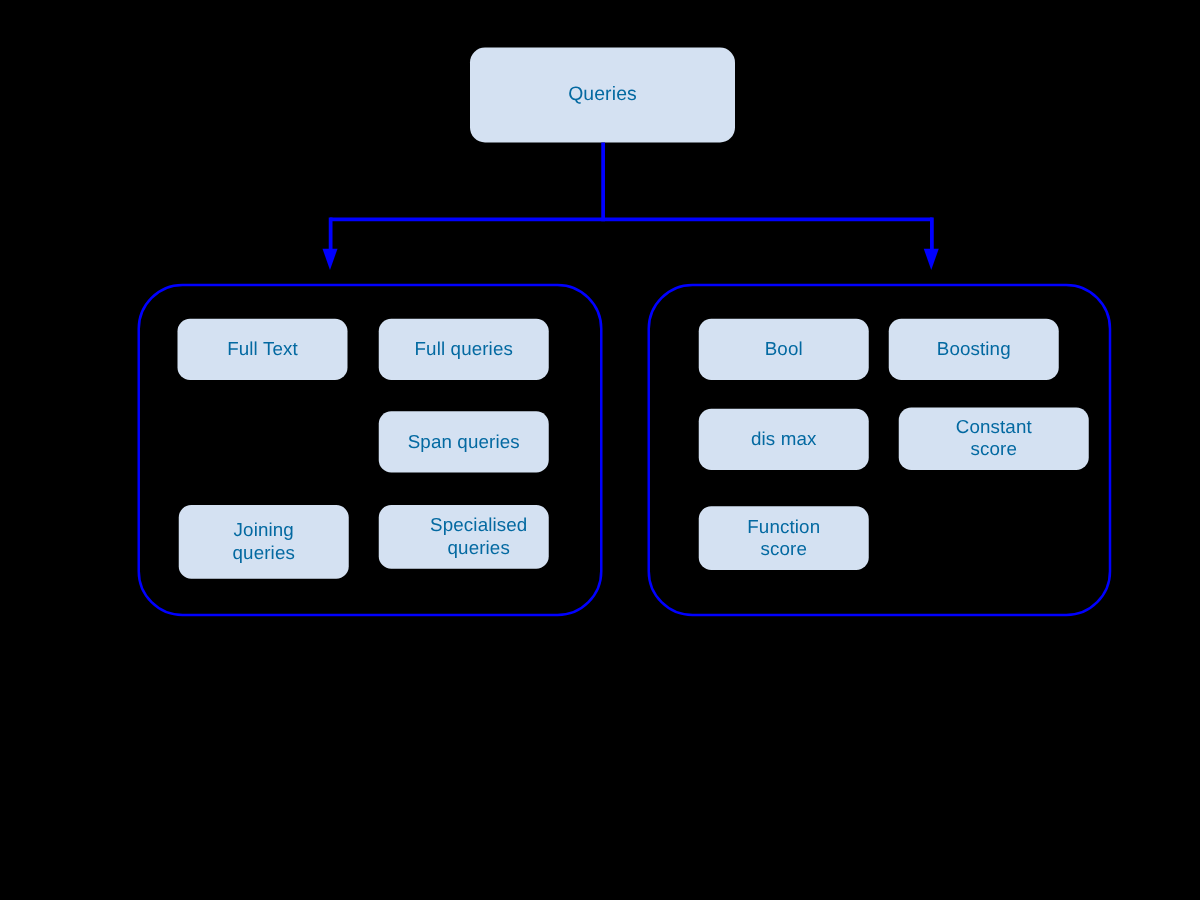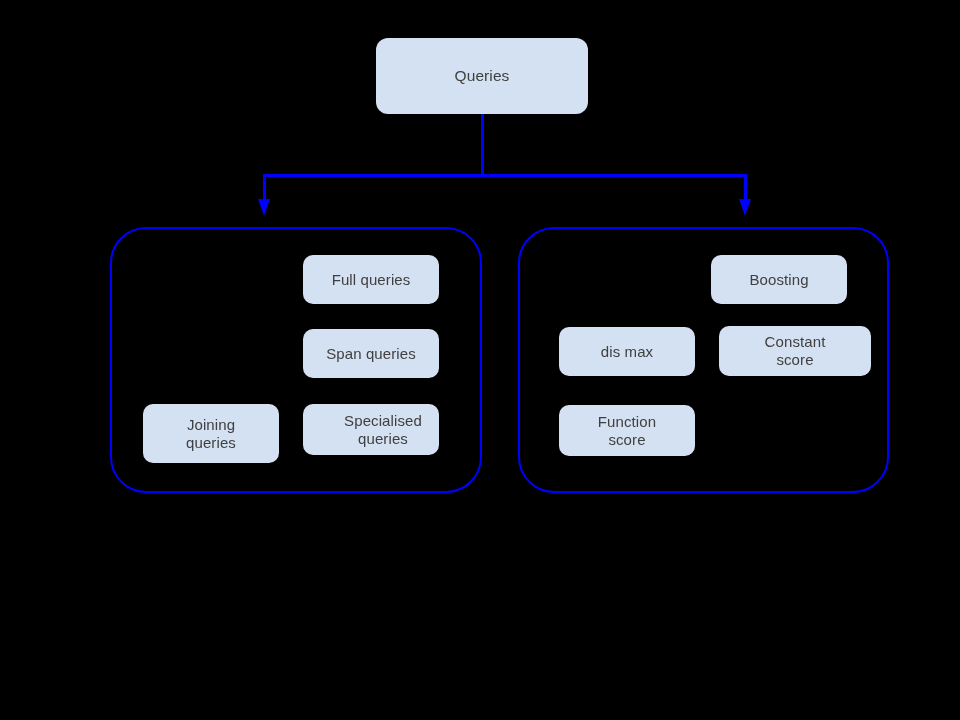--- a/index.html
+++ b/index.html
@@ -18,21 +18,21 @@
     width: 960px;
     height: 720px;
     background: #000000;
   }
 
   
   .node {
     position: absolute;
     background: #d4e1f2;
     border-radius: 10px;
-    color: #404040;
+    color: #0369a1;
     font-size: 15px;
     line-height: 18px;
     display: flex;
     align-items: center;
     justify-content: center;
     text-align: center;
     box-sizing: border-box;
     white-space: pre-line;
     letter-spacing: 0.1px;
   }
@@ -79,34 +79,36 @@
   <div class="edge-h" style="left:264px; top:174px; width:482px;"></div>
 
   <div class="edge-v" style="left:263px; top:174px; height:28px;"></div>
   <div class="arrowhead" style="left:258px; top:199px;"></div>
 
   <div class="edge-v" style="left:744px; top:174px; height:28px;"></div>
   <div class="arrowhead" style="left:739px; top:199px;"></div>
 
   <div class="group-box" style="left:110px; top:227px; width:372px; height:266px;"></div>
 
+  <div class="node" style="left:142px; top:255px; width:136px; height:49px;">Full Text</div>
 
   <div class="node" style="left:303px; top:255px; width:136px; height:49px;">Full queries</div>
 
 
   <div class="node" style="left:303px; top:329px; width:136px; height:49px;">Span queries</div>
 
   <div class="node" style="left:143px; top:404px; width:136px; height:59px;">Joining
 queries</div>
 
   <div class="node" style="left:303px; top:404px; width:136px; height:51px;padding-left:24px;">Specialised
 queries</div>
 
   <div class="group-box" style="left:518px; top:227px; width:371px; height:266px;"></div>
 
+  <div class="node" style="left:559px; top:255px; width:136px; height:49px;">Bool</div>
 
   <div class="node" style="left:559px; top:327px; width:136px; height:49px;">dis max</div>
 
   <div class="node" style="left:711px; top:255px; width:136px; height:49px;">Boosting</div>
 
   <div class="node" style="left:719px; top:326px; width:152px; height:50px;">Constant
 score</div>
 
   <div class="node" style="left:559px; top:405px; width:136px; height:51px;">Function
 score</div>

